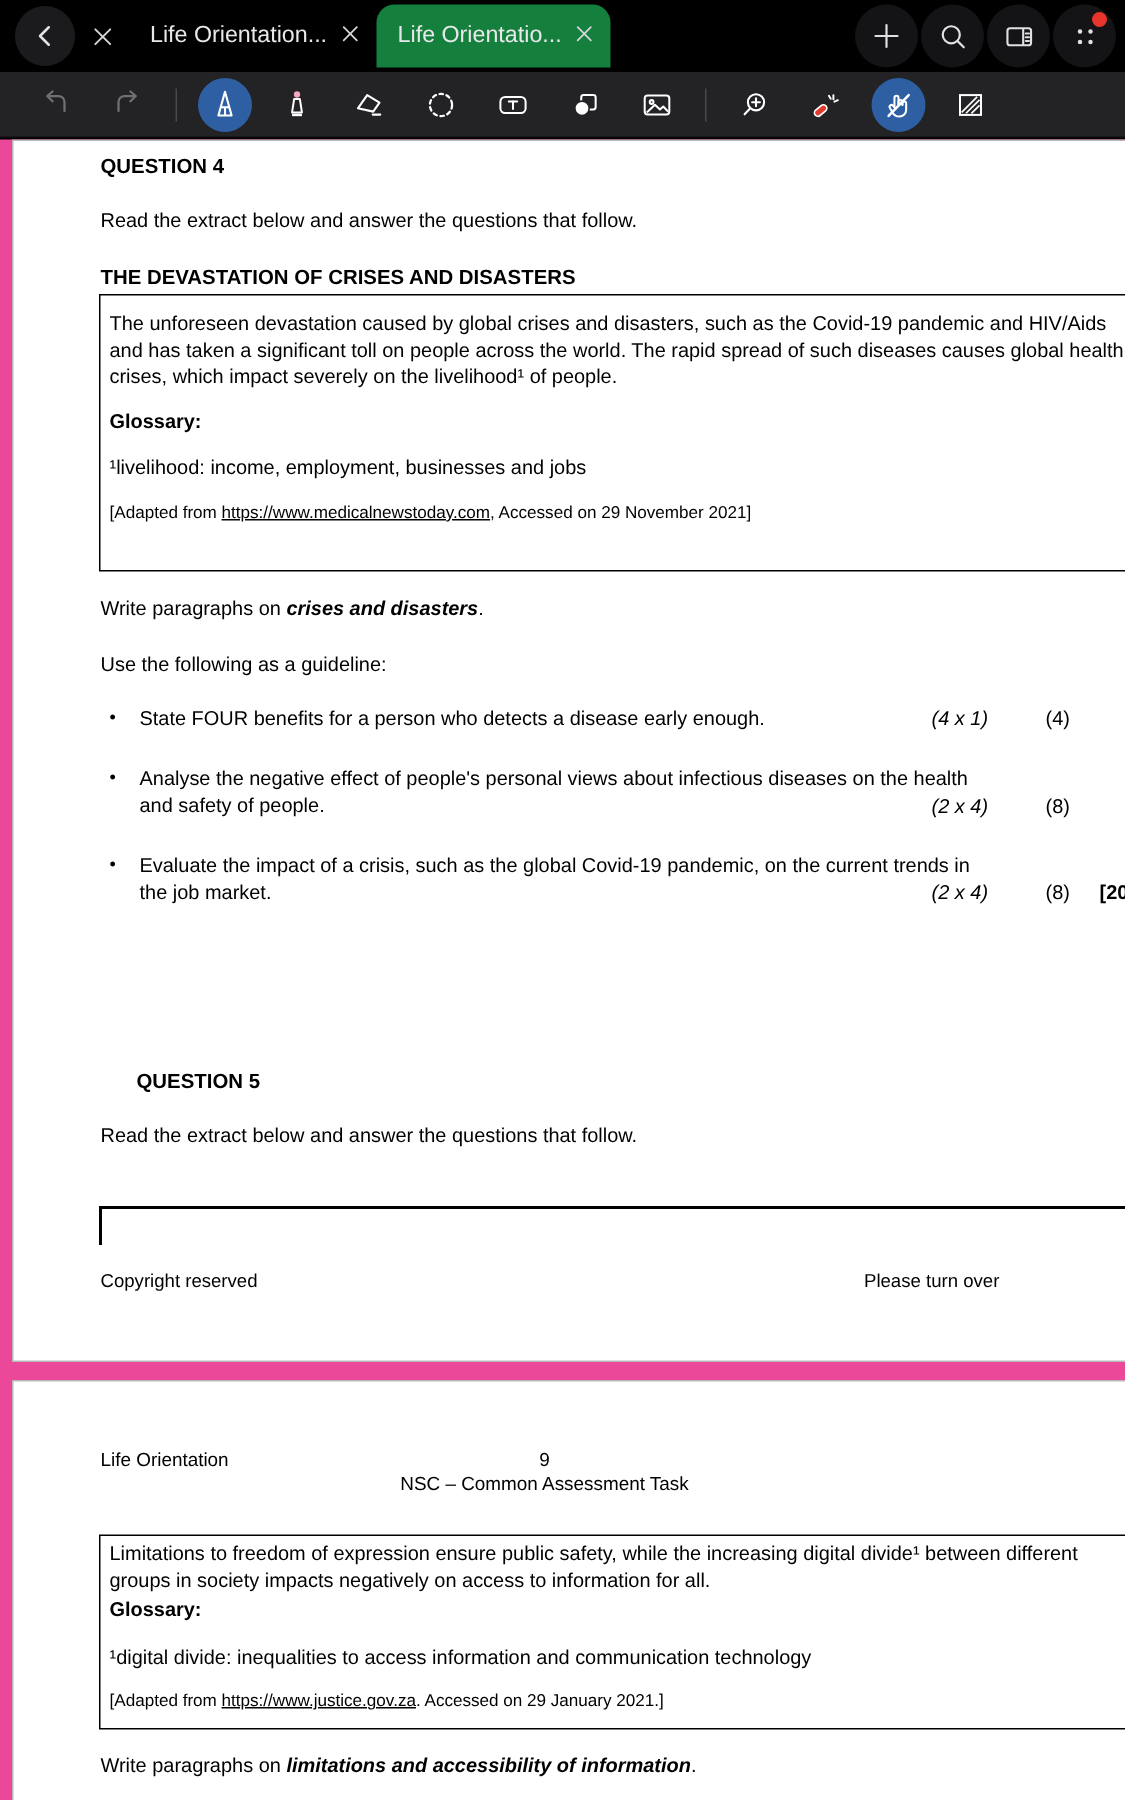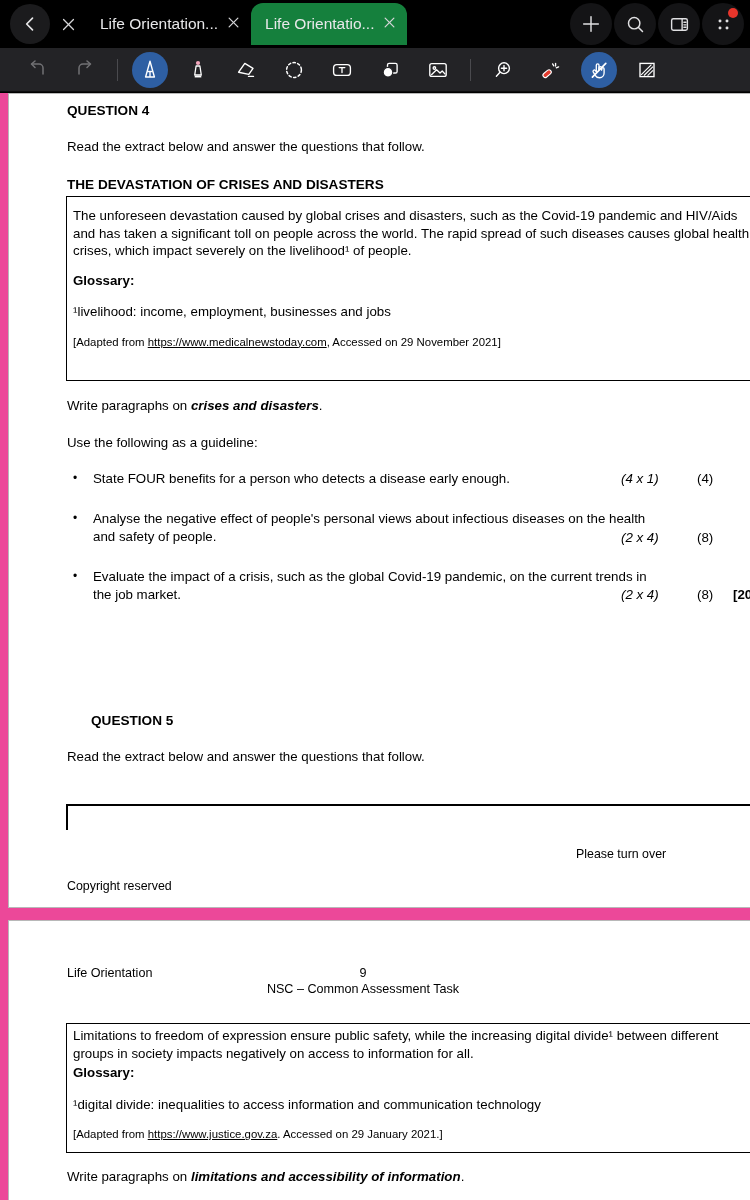--- a/index.html
+++ b/index.html
@@ -426,21 +426,21 @@
       <div class="abs doctext total-mark" style="left:684px; top:492px;padding-left:40px;">[20]</div>
 
       <div class="abs doctext q-head" style="left:58px; top:618px;margin-left:24px;">QUESTION 5</div>
 
       <div class="abs doctext" style="left:58px; top:654px;">Read the extract below and answer the questions that follow.</div>
 
 
       <div class="answer-box-top" style="left:57px; top:710px; width:700px;"></div>
       <div class="answer-box-left" style="left:57px; top:710px; height:26px;"></div>
 
-      <div class="abs doctext footline" style="left:58px; top:752px;margin-top:32px;">Copyright reserved</div>
+      <div class="abs doctext footline" style="left:58px; top:752px;">Copyright reserved</div>
       <div class="abs doctext footline" style="left:567px; top:752px;">Please turn over</div>
     </div>
   </div>
 
   <div class="page" id="page2">
     <div class="pad">
 
       <div class="abs doctext hdr-small" style="left:58px; top:44px;text-align:center;">Life Orientation</div>
       <div class="abs doctext hdr-small" style="left:58px; top:44px; width:592px; text-align:center;">9</div>
       <div class="abs doctext hdr-small" style="left:58px; top:60px; width:592px; text-align:center;">NSC – Common Assessment Task</div>

